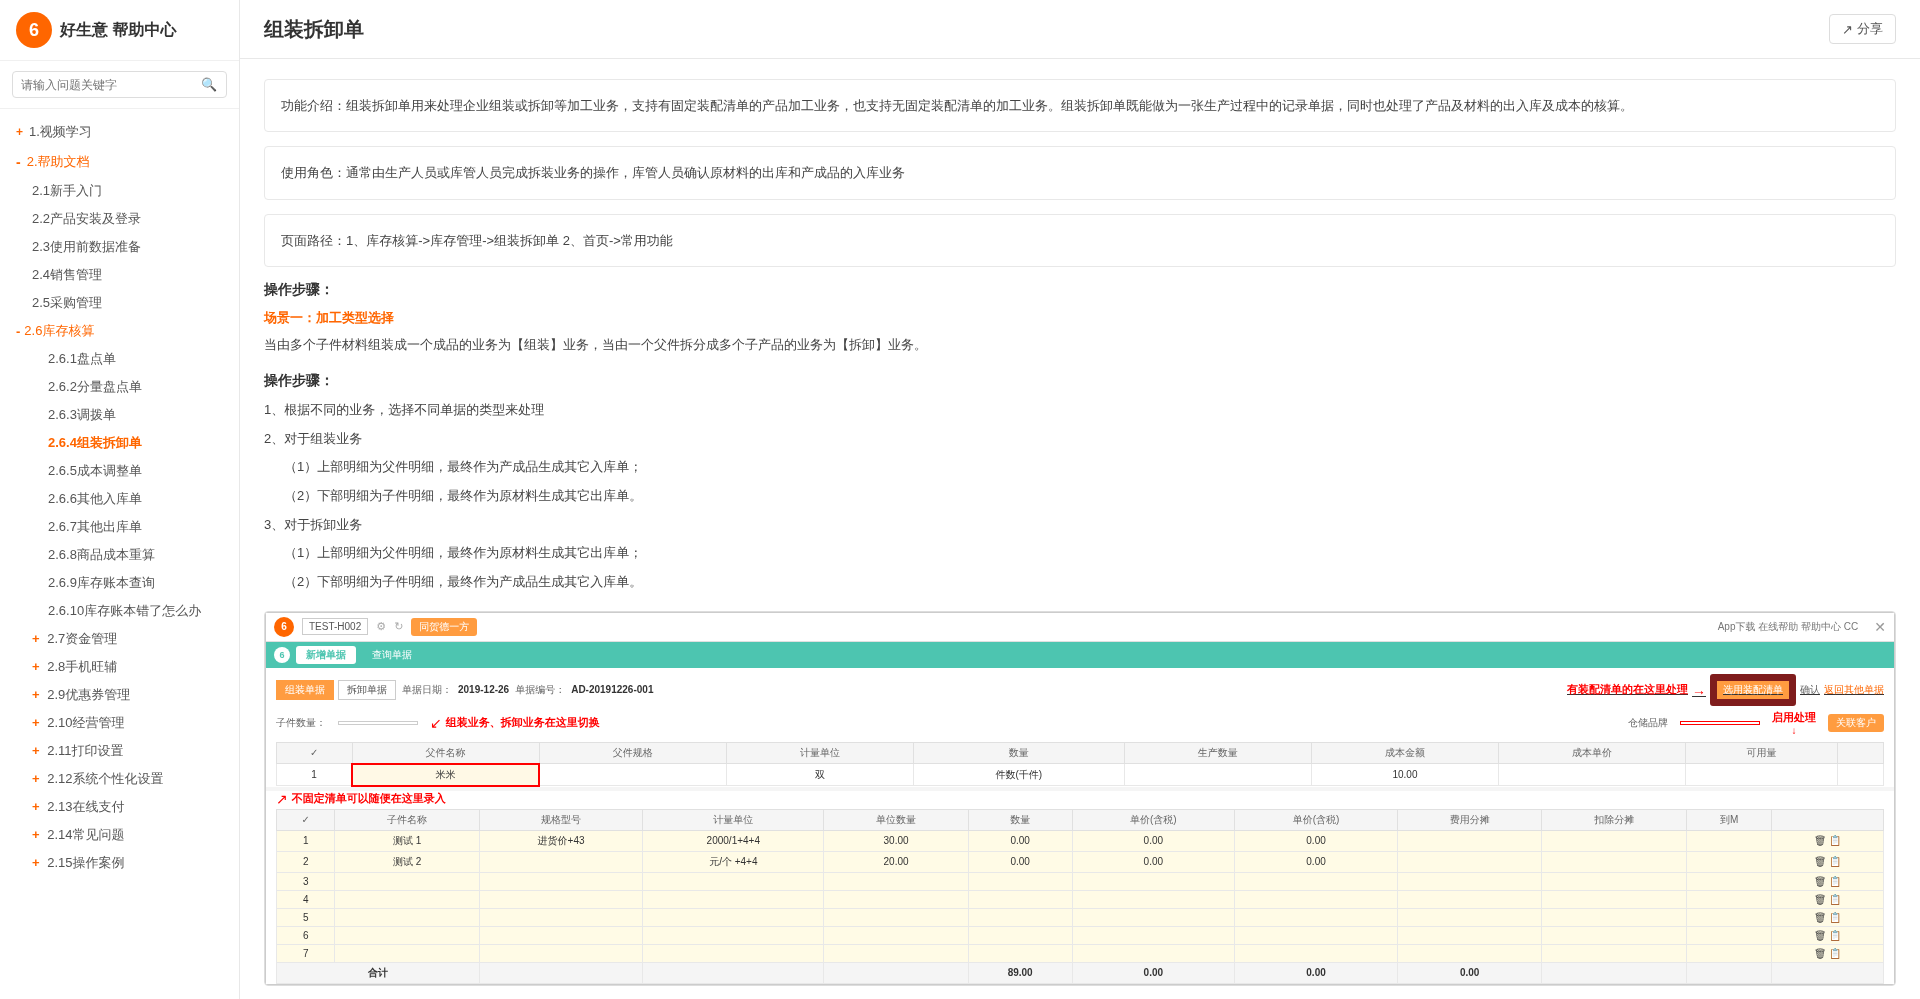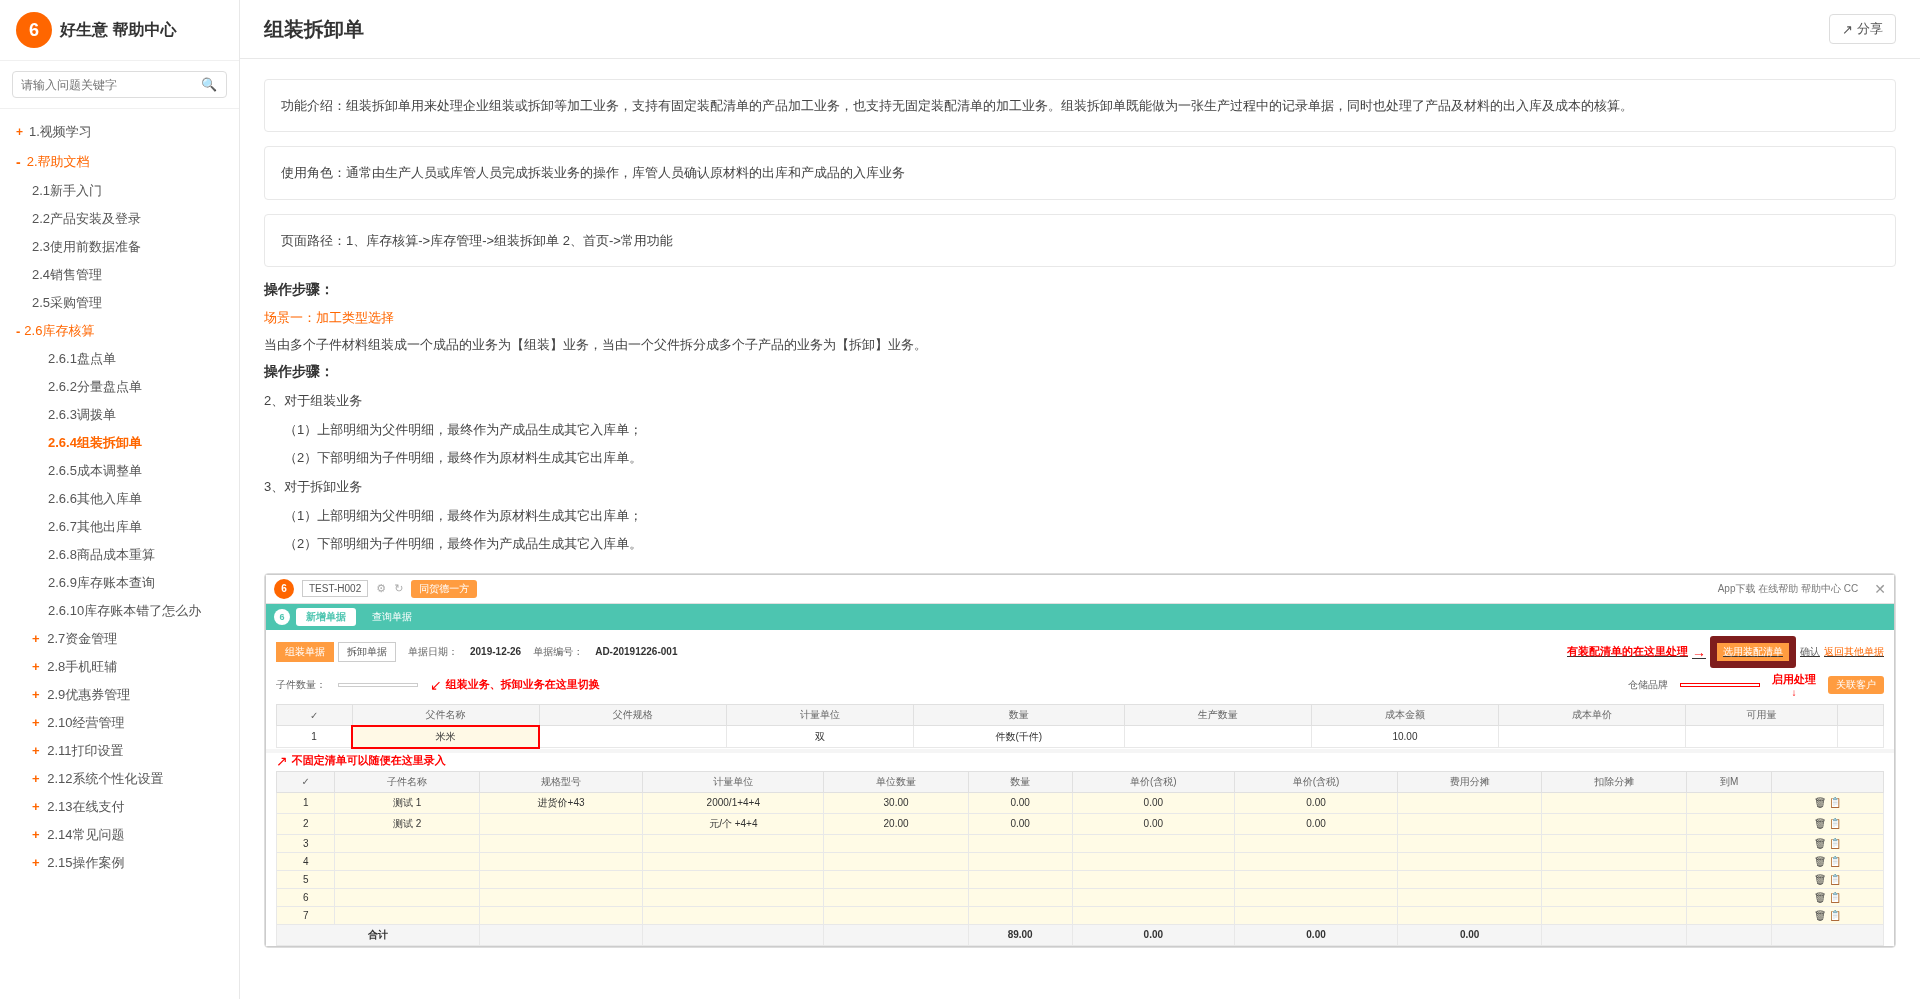--- a/index.html
+++ b/index.html
@@ -163,26 +163,26 @@
       margin-bottom: 14px;
       font-size: 13px;
       line-height: 1.8;
       color: #444;
     }
 
     .step-heading {
       font-size: 14px;
       font-weight: bold;
       color: #333;
-      margin: 5px 0 8px 0;
+      margin: 14px 0 8px 0;
     }
 
     .step-sub-heading {
       font-size: 13px;
-      font-weight: normal;
+      font-weight: bold;
       color: #ff6600;
       margin: 10px 0 6px 0;
     }
 
     .step-text {
       font-size: 13px;
       color: #444;
       line-height: 1.9;
       margin-bottom: 4px;
     }
@@ -460,20 +460,21 @@
       <span>页面路径：1、库存核算-&gt;库存管理-&gt;组装拆卸单 2、首页-&gt;常用功能</span>
     </div>
 
     <div>
       <p class="step-heading">操作步骤：</p>
 
       <p class="step-sub-heading">场景一：加工类型选择</p>
       <p class="step-text">当由多个子件材料组装成一个成品的业务为【组装】业务，当由一个父件拆分成多个子产品的业务为【拆卸】业务。</p>
 
       <p class="step-heading">操作步骤：</p>
+      <p class="step-text">1、根据不同的业务，选择不同单据的类型来处理</p>
       <p class="step-text">2、对于组装业务</p>
       <p class="step-text indent-1">（1）上部明细为父件明细，最终作为产成品生成其它入库单；</p>
       <p class="step-text indent-1">（2）下部明细为子件明细，最终作为原材料生成其它出库单。</p>
       <p class="step-text">3、对于拆卸业务</p>
       <p class="step-text indent-1">（1）上部明细为父件明细，最终作为原材料生成其它出库单；</p>
       <p class="step-text indent-1">（2）下部明细为子件明细，最终作为产成品生成其它入库单。</p>
     </div>
 
     <div class="screenshot-container">
       <div class="app-screenshot">
@@ -493,21 +494,21 @@
           <div style="width:16px; height:16px; background:#fff; border-radius:50%; display:flex; align-items:center; justify-content:center;">
             <span style="color:#4dc5b0; font-size:9px; font-weight:bold;">6</span>
           </div>
           <div class="app-tab-active">新增单据</div>
           <div class="app-tab">查询单据</div>
           <span style="flex:1"></span>
         </div>
 
         <div class="app-form-area">
           <div style="display:flex; align-items:center; justify-content:space-between; flex-wrap:wrap; gap:6px;">
-            <div style="display:flex; align-items:center; gap:12px; font-size:10px;">
+            <div style="display:flex; align-items:center; gap:6px; font-size:10px;">
               <div class="app-type-select">
                 <div class="app-type-btn active">组装单据</div>
                 <div class="app-type-btn">拆卸单据</div>
               </div>
               <span class="app-form-label">单据日期：</span>
               <span class="app-form-value">2019-12-26</span>
               <span class="app-form-label">单据编号：</span>
               <span class="app-form-value">AD-20191226-001</span>
             </div>
 

